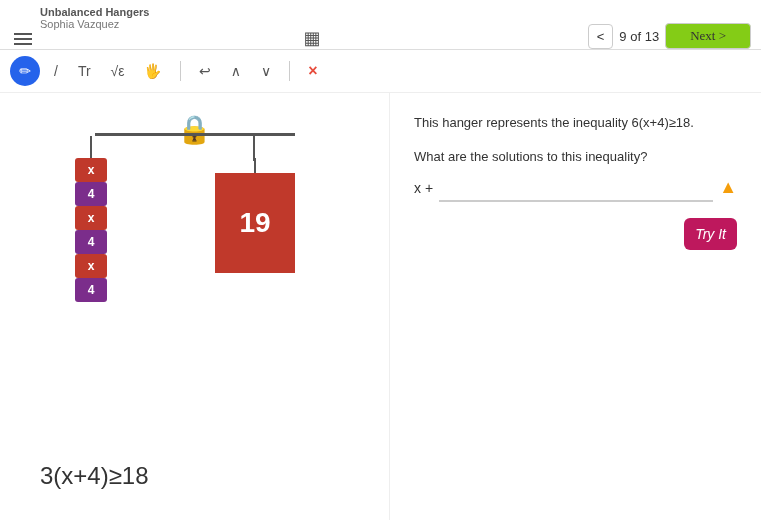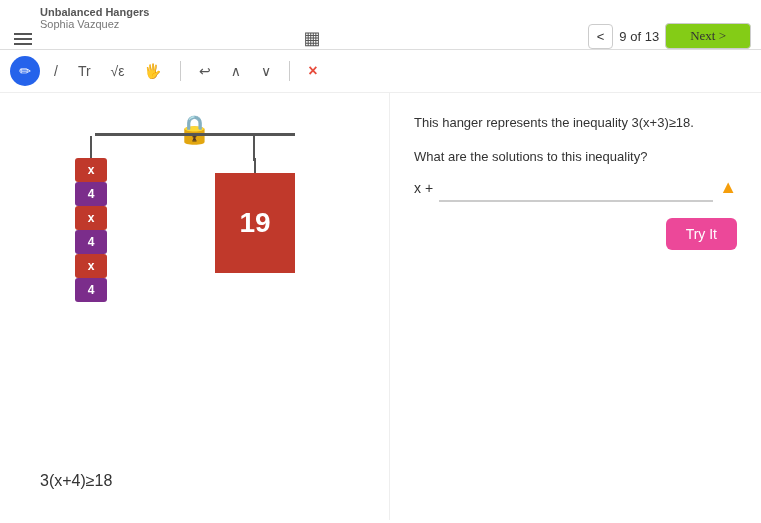--- a/index.html
+++ b/index.html
@@ -169,28 +169,29 @@
       outline: none;
       font-size: 16px;
       padding: 4px 2px;
       color: #333;
     }
     .warning-icon {
       color: #f59e0b;
       font-size: 18px;
     }
     .try-it-btn {
-      background: #ec4899;
+      background: #be185d;
       color: #fff;
       border: none;
       border-radius: 6px;
-      padding: 8px 20px;
+      padding: 8px 11px;
       font-size: 14px;
       cursor: pointer;
       float: right;
+      font-style: italic;
     }
 
     
     .hanger-area {
       position: absolute;
       top: 10px;
       left: 20px;
       right: 20px;
       bottom: 10px;
     }
@@ -290,21 +291,21 @@
       transform: translateX(-50%);
       font-size: 42px;
       font-weight: bold;
       color: #333;
       white-space: nowrap;
     }
     .equation-small {
       position: absolute;
       bottom: 20px;
       left: 20px;
-      font-size: 16px;
+      font-size: 24px;
       color: #333;
     }
 
     
     .left-line {
       position: absolute;
       top: 33px;
       left: 70px;
       width: 2px;
       height: 25px;
@@ -418,21 +419,21 @@
       </div>
 
 
       <div class="equation-small">3(x+4)≥18</div>
 
     </div>
   </div>
 
   <div class="right-panel">
     <div class="solve-description">
-      <span>This hanger represents the inequality 3(x+3)≥18.</span>
+      <span>This hanger represents the inequality 6(x+4)≥18.</span>
     </div>
     <div class="solve-question">What are the solutions to this inequality?</div>
     <div class="answer-row">
       <span class="answer-prefix">x +</span>
       <input class="answer-input" type="text" style="">
       <span class="warning-icon">▲</span>
     </div>
     <button class="try-it-btn">Try It</button>
   </div>
 

